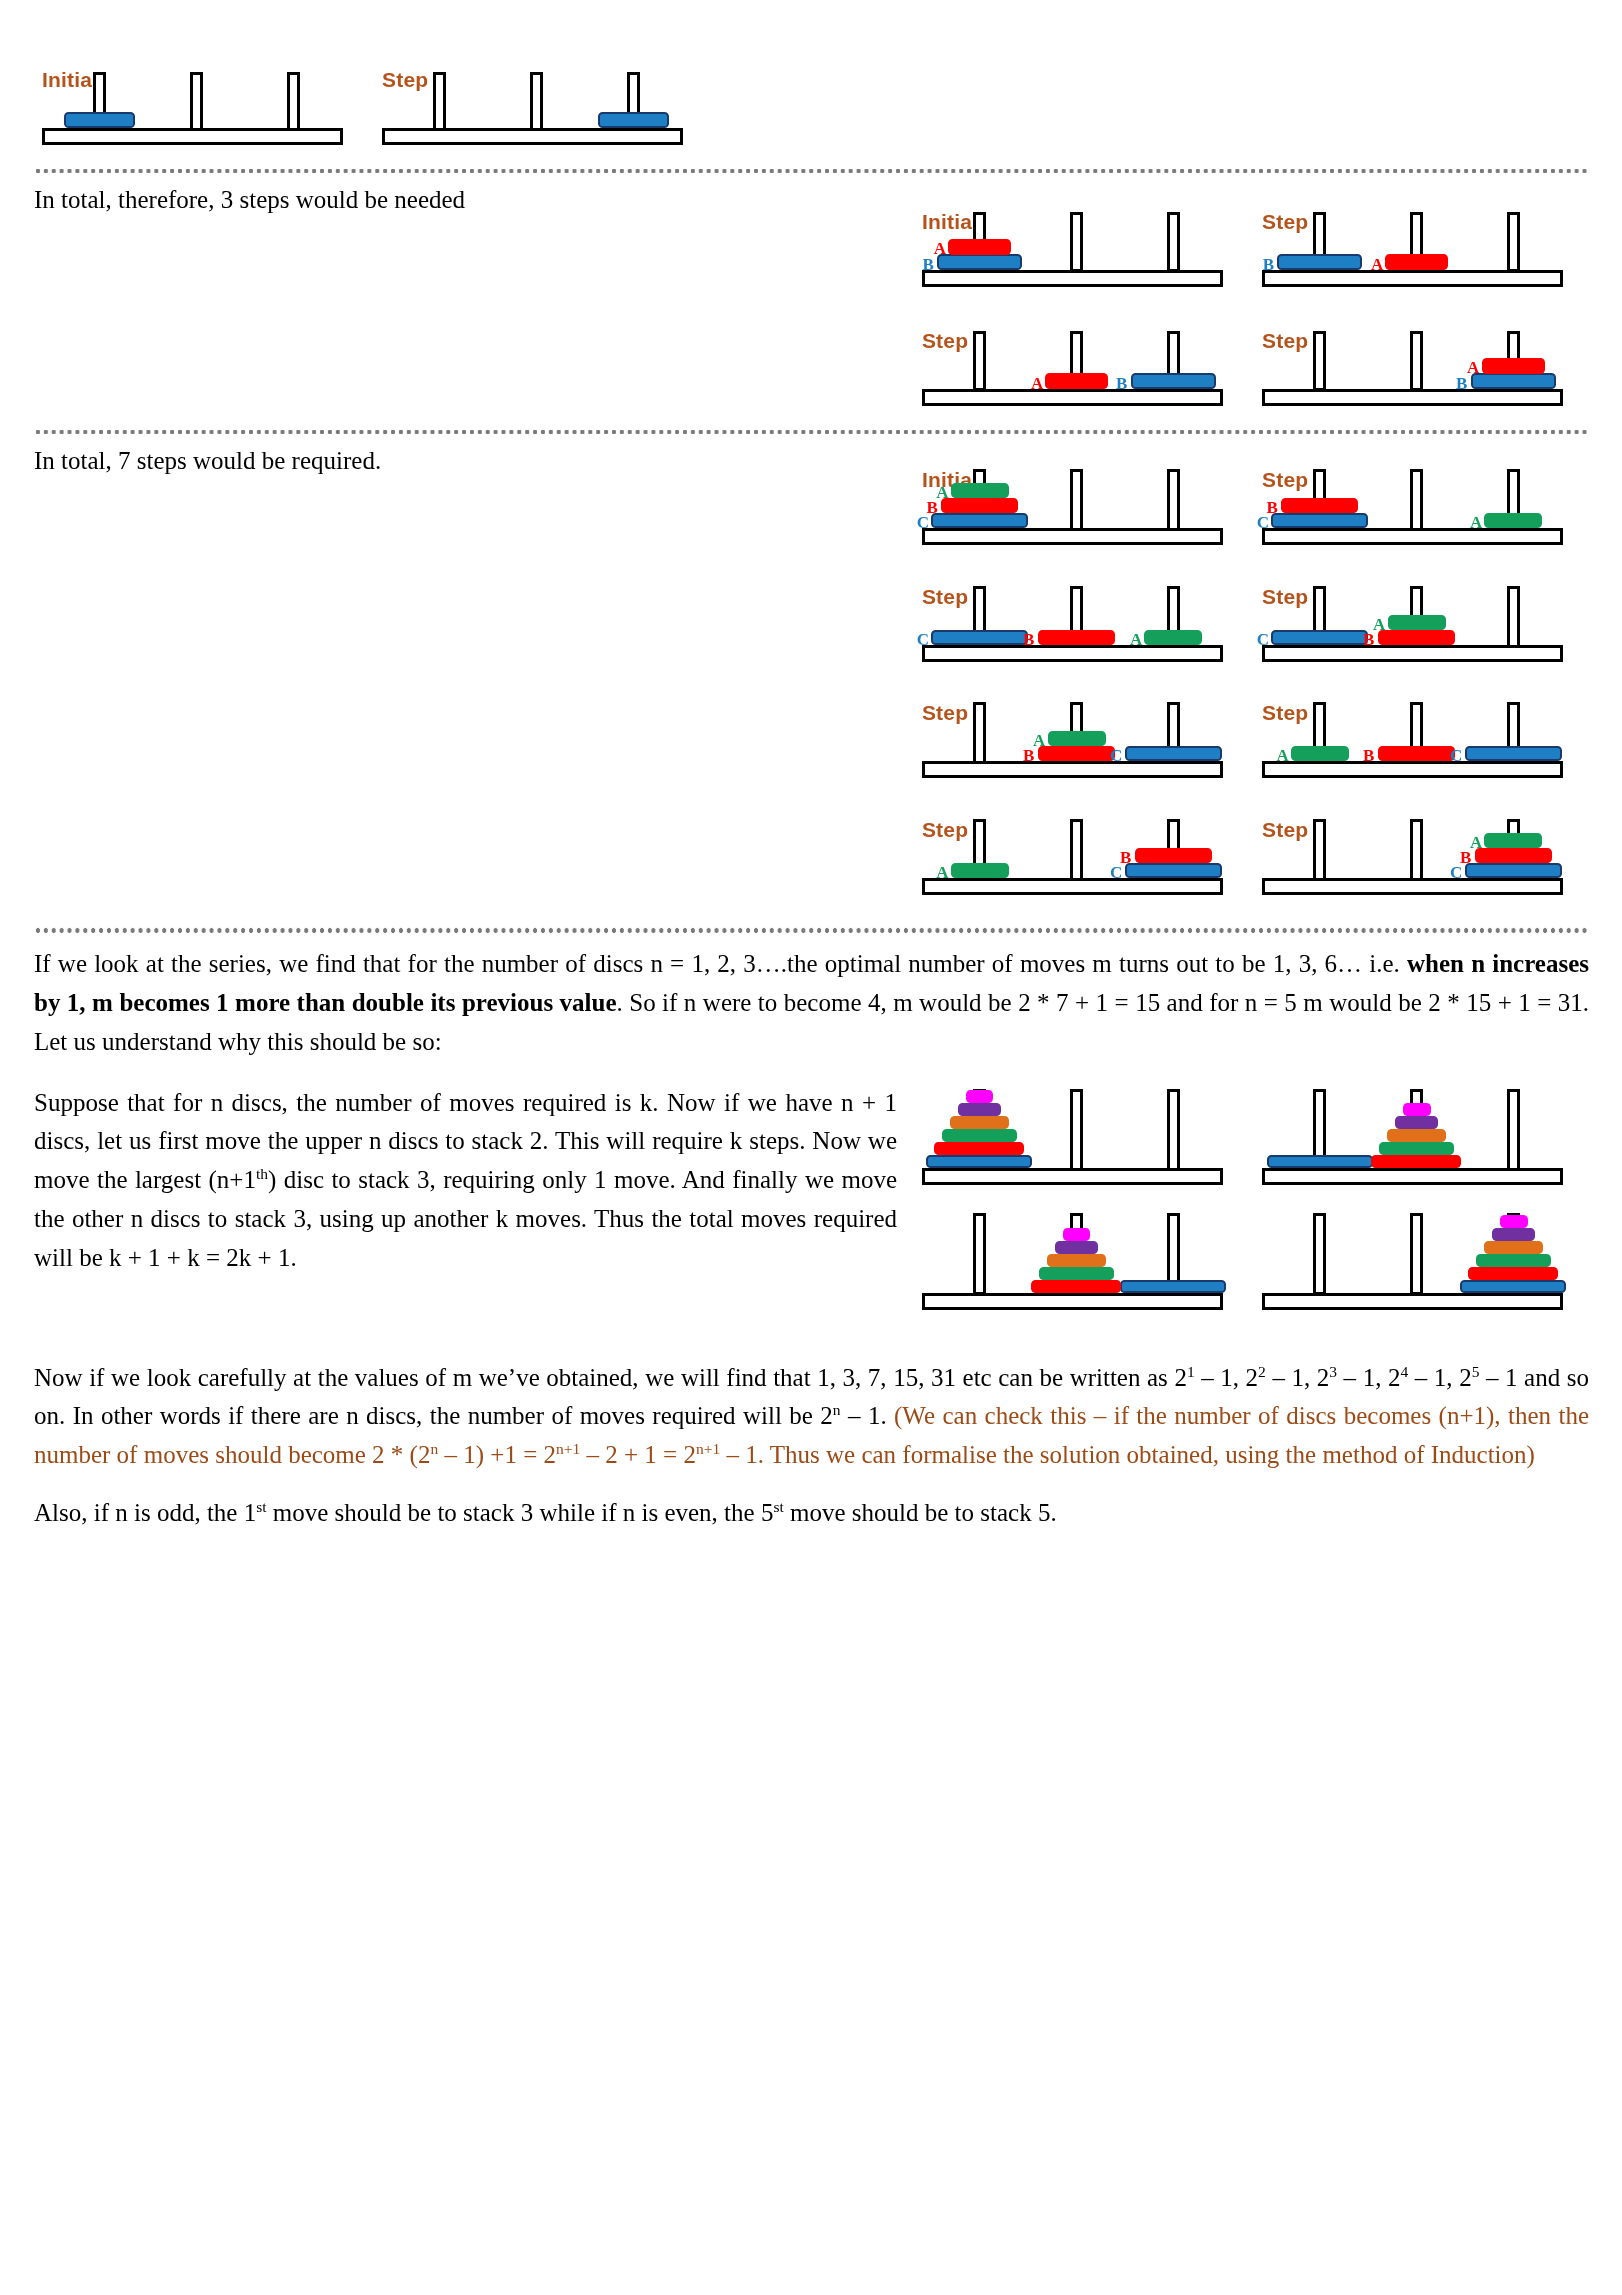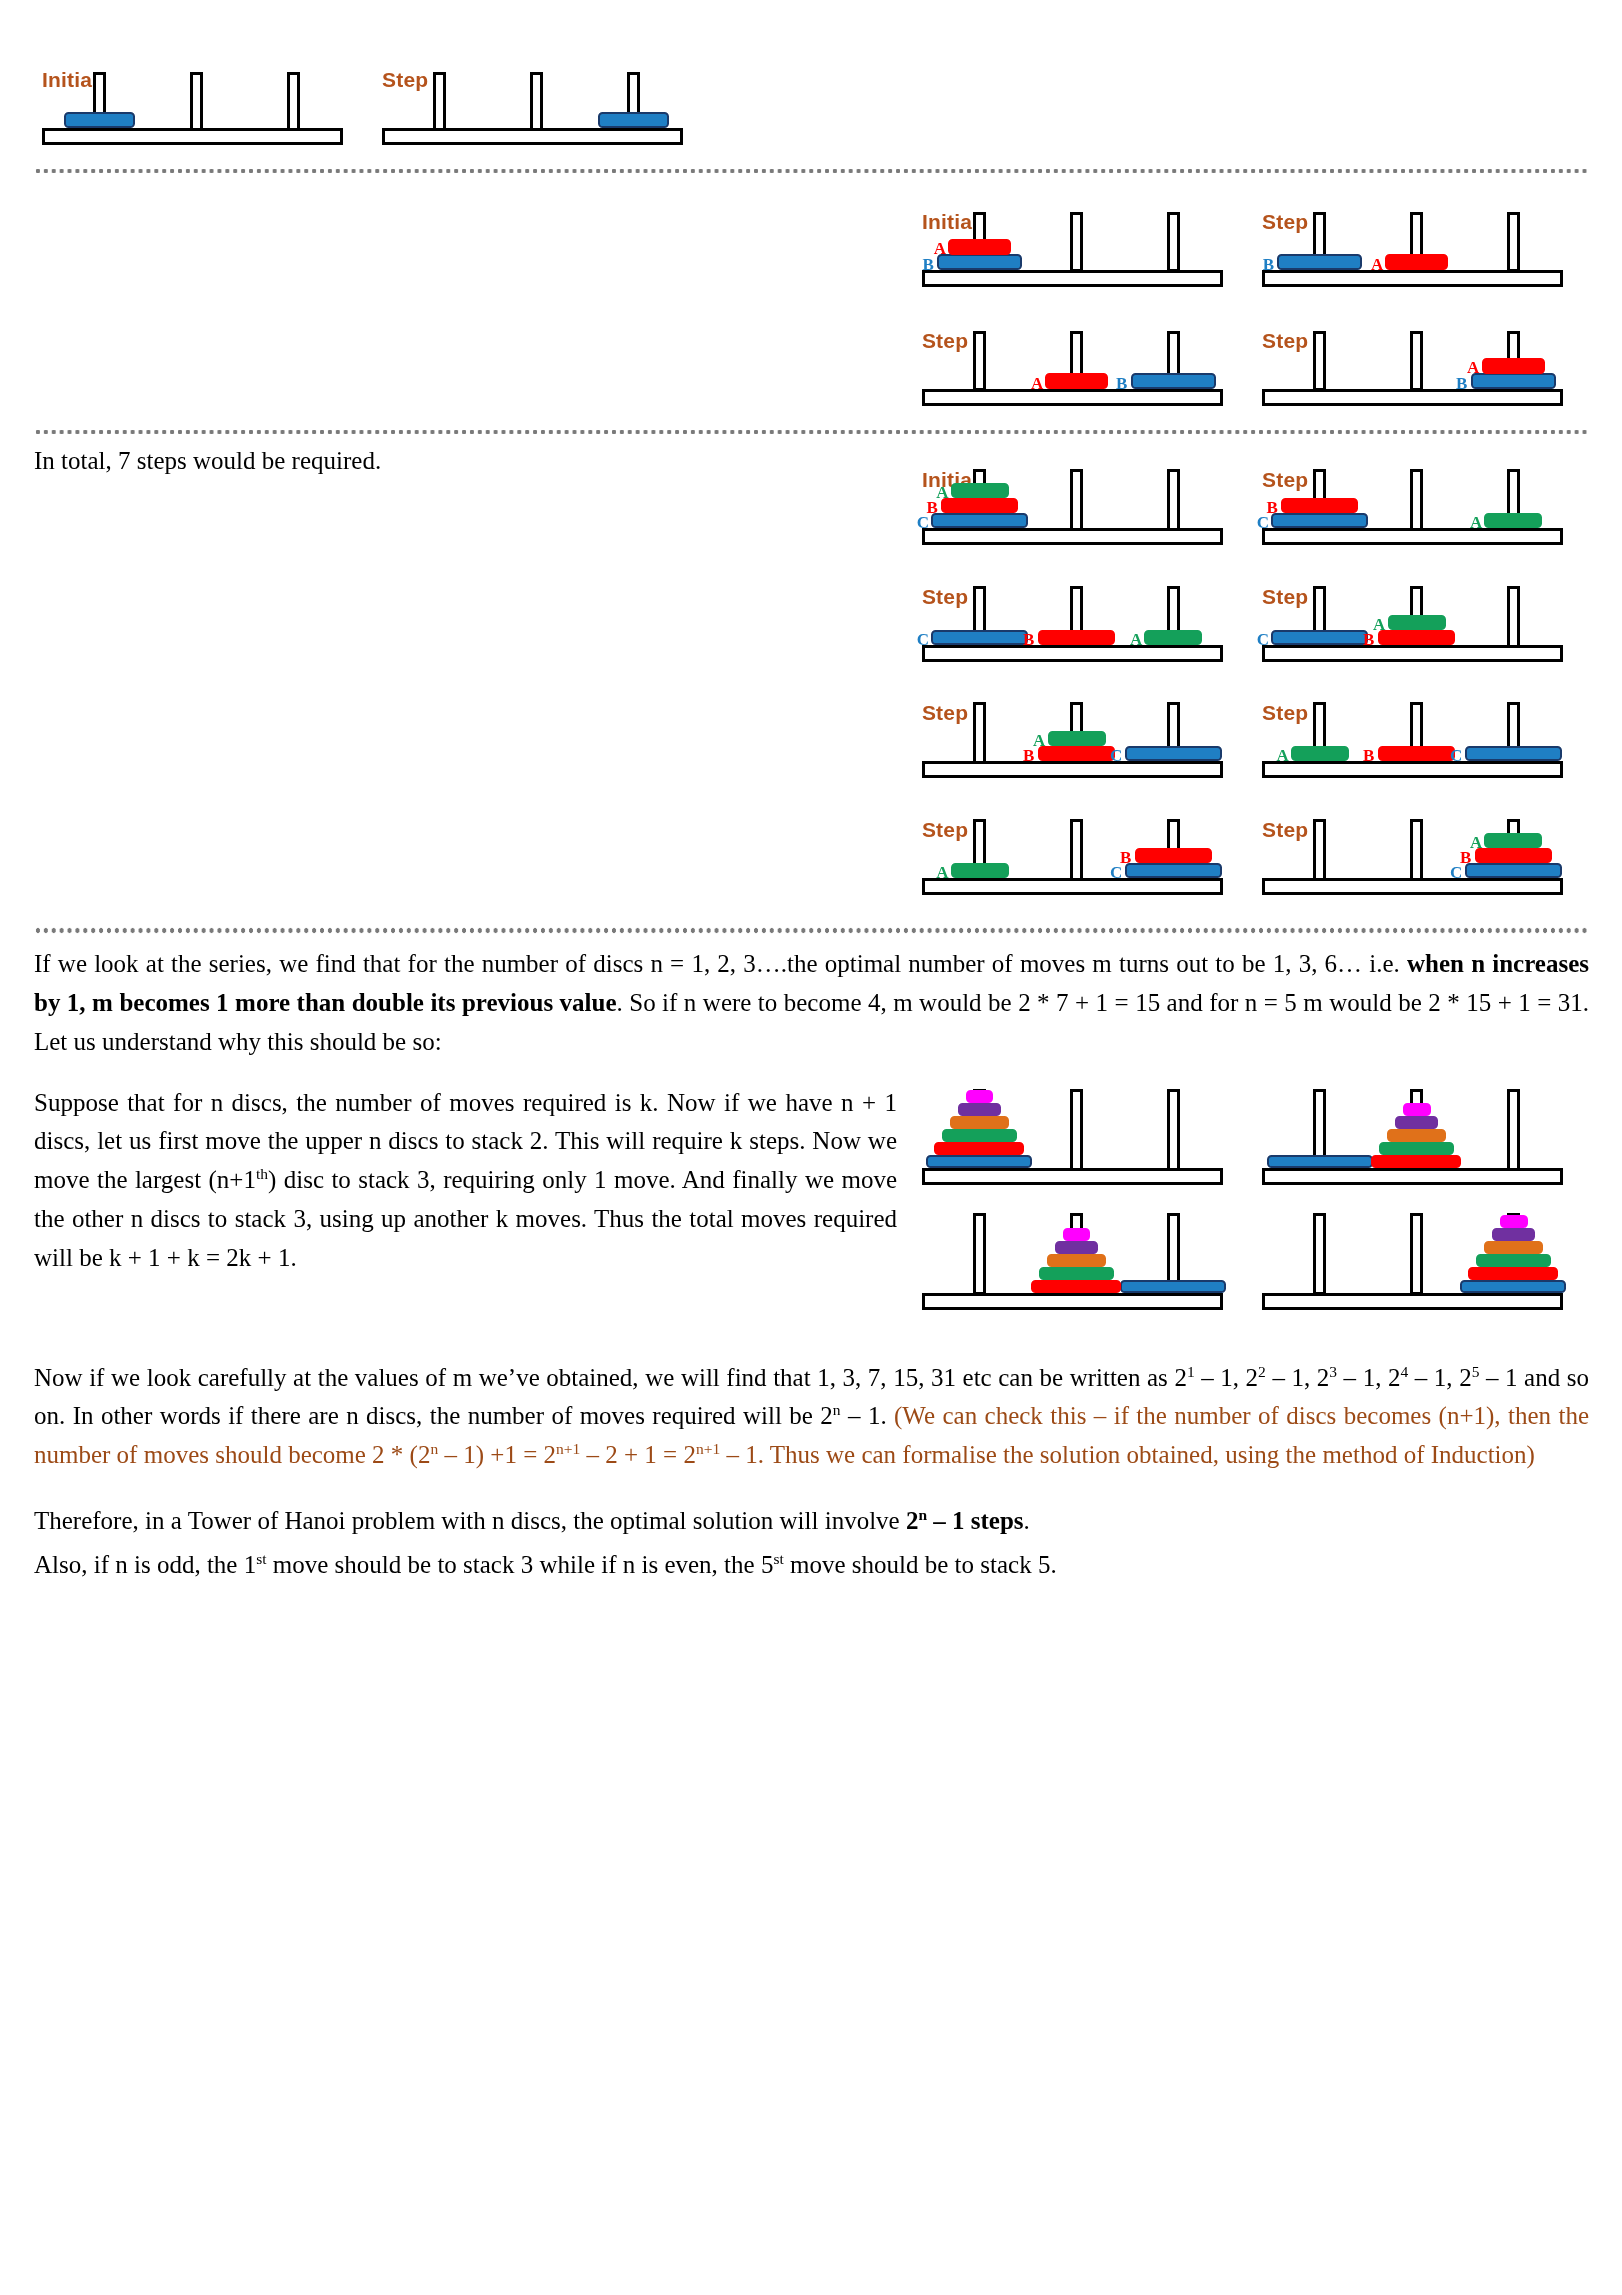--- a/index.html
+++ b/index.html
@@ -118,20 +118,21 @@
             <div class="disc" style="width: 71px; height: 15.7px; left: 216px; top: 44px; background: rgb(31, 127, 196);"></div>
           </div>
         </div>
     </div>
   </div>
 
   <div class="dotrule"></div>
 
   <div class="section" style="margin-top:3.9px;">
     <div class="col-text">
+      <p class="body nojust last">In total, therefore, 3 steps would be needed</p>
     </div>
     <div class="col-figs">
       <div class="figwrap" id="figs-two" style="height:236px;">
           <div class="hanoi" style="width: 301px; height: 77px; position: absolute; left: 7.9px; top: 29px;">
             <div class="steplabel" style="left: 0px; top: 0px;">Initial</div>
             <div class="board" style="width: 301px; height: 17px;"></div>
             <div class="peg" style="left: 51px; top: 2.6px; height: 60px;"></div>
             <div class="peg" style="left: 148px; top: 2.6px; height: 60px;"></div>
             <div class="peg" style="left: 245px; top: 2.6px; height: 60px;"></div>
             <div class="disc" style="width: 85px; height: 15.7px; left: 15px; top: 44px; background: rgb(31, 127, 196);"></div>
@@ -355,21 +356,18 @@
             <div class="disc" style="width: 27.5px; height: 13px; left: 238px; top: 3.9px; background: rgb(255, 0, 255); border-color: rgb(255, 0, 255);"></div>
           </div>
         </div>
     </div>
   </div>
 
   <p class="body" style="margin-top:26px;">
     <span>Now if we look carefully at the values of m we’ve obtained, we will find that 1, 3, 7, 15, 31 etc can be written as 2</span><sup>1</sup><span> – 1, 2</span><sup>2</sup><span> – 1, 2</span><sup>3</sup><span> – 1, 2</span><sup>4</sup><span> – 1, 2</span><sup>5</sup><span> – 1 and so on. In other words if there are n discs, the number of moves required will be 2</span><sup>n</sup><span> – 1. </span><span class="brown">(We can check this – if the number of discs becomes (n+1), then the number of moves should become 2 * (2</span><sup class="brown">n</sup><span class="brown"> – 1) +1 = 2</span><sup class="brown">n+1</sup><span class="brown"> – 2 + 1 = 2</span><sup class="brown">n+1</sup><span class="brown"> – 1. Thus we can formalise the solution obtained, using the method of Induction)</span>
   </p>
 
-  <p class="body" style="margin-top:27.5px;margin-bottom:5.2px;">
-    <span>Therefore, in a Tower of Hanoi problem with n discs, the optimal solution will involve </span><b class="bd">2</b><b class="bd"><sup>n</sup></b><b class="bd"> – 1 steps</b><span>.</span>
-  </p>
   <p class="body last nojust">
     <span>Also, if n is odd, the 1</span><sup>st</sup><span> move should be to stack 3 while if n is even, the 5</span><sup>st</sup><span> move should be to stack 5.</span>
   </p>
 
 </div>
 
 
 </body></html>

